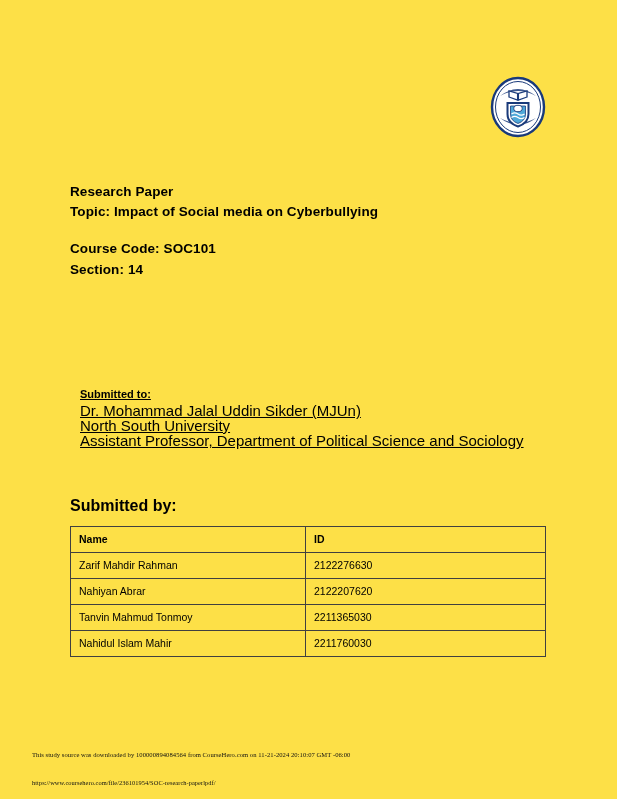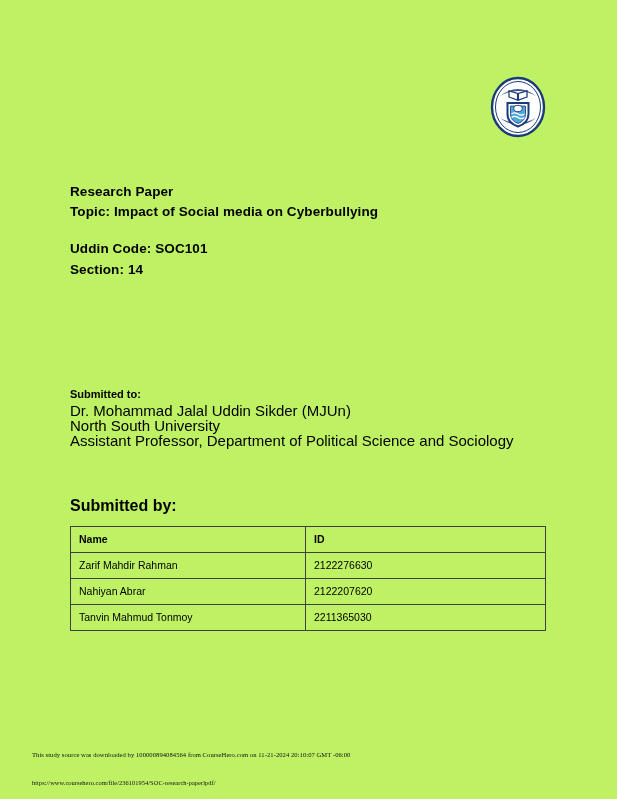--- a/index.html
+++ b/index.html
@@ -12,21 +12,21 @@
     height: 799px;
     position: relative;
     font-family: "Liberation Sans", sans-serif;
     color: #000000;
     overflow: hidden;
   }
 
   .page {
     position: absolute;
     inset: 0;
-    background: #bef264;
+    background: #fde047;
   }
 
   
   .logo-wrap {
     position: absolute;
     left: 489px;
     top: 76px;
     width: 58px;
     height: 62px;
   }
@@ -57,23 +57,24 @@
     font-size: 13.5px;
     font-weight: bold;
     line-height: 21px;
     letter-spacing: 0.1px;
     white-space: nowrap;
   }
 
   
   .submitted-to {
     position: absolute;
-    left: 70px;
+    left: 80px;
     top: 386px;
     width: 470px;
+    text-decoration: underline;
   }
   .sub-heading {
     font-size: 11px;
     font-weight: bold;
     line-height: 16px;
     margin-bottom: 1px;
   }
   .sub-line {
     font-size: 15px;
     font-weight: normal;
@@ -176,21 +177,21 @@
       </g>
     </svg>
   </div>
 
   <div class="title-block">
     <div class="title-line">Research Paper</div>
     <div class="title-line">Topic: Impact of Social media on Cyberbullying</div>
   </div>
 
   <div class="course-block">
-    <div class="course-line">Uddin Code: SOC101</div>
+    <div class="course-line">Course Code: SOC101</div>
     <div class="course-line">Section: 14</div>
   </div>
 
   <div class="submitted-to">
     <div class="sub-heading">Submitted to:</div>
     <div class="sub-line">Dr. Mohammad Jalal Uddin Sikder (MJUn)</div>
     <div class="sub-line">North South University</div>
     <div class="sub-line">Assistant Professor, Department of Political Science and Sociology</div>
   </div>
 
@@ -213,19 +214,23 @@
         <td>2122276630</td>
       </tr>
       <tr>
         <td>Nahiyan Abrar</td>
         <td>2122207620</td>
       </tr>
       <tr>
         <td>Tanvin Mahmud Tonmoy</td>
         <td>2211365030</td>
       </tr>
+      <tr>
+        <td>Nahidul Islam Mahir</td>
+        <td>2211760030</td>
+      </tr>
     </tbody>
   </table>
 
   <div class="footer-watermark">This study source was downloaded by 100000894084564 from CourseHero.com on 11-21-2024 20:10:07 GMT -06:00</div>
   <div class="footer-url">https://www.coursehero.com/file/236101954/SOC-research-paperlpdf/</div>
 
 </div>
 
 </body></html>

